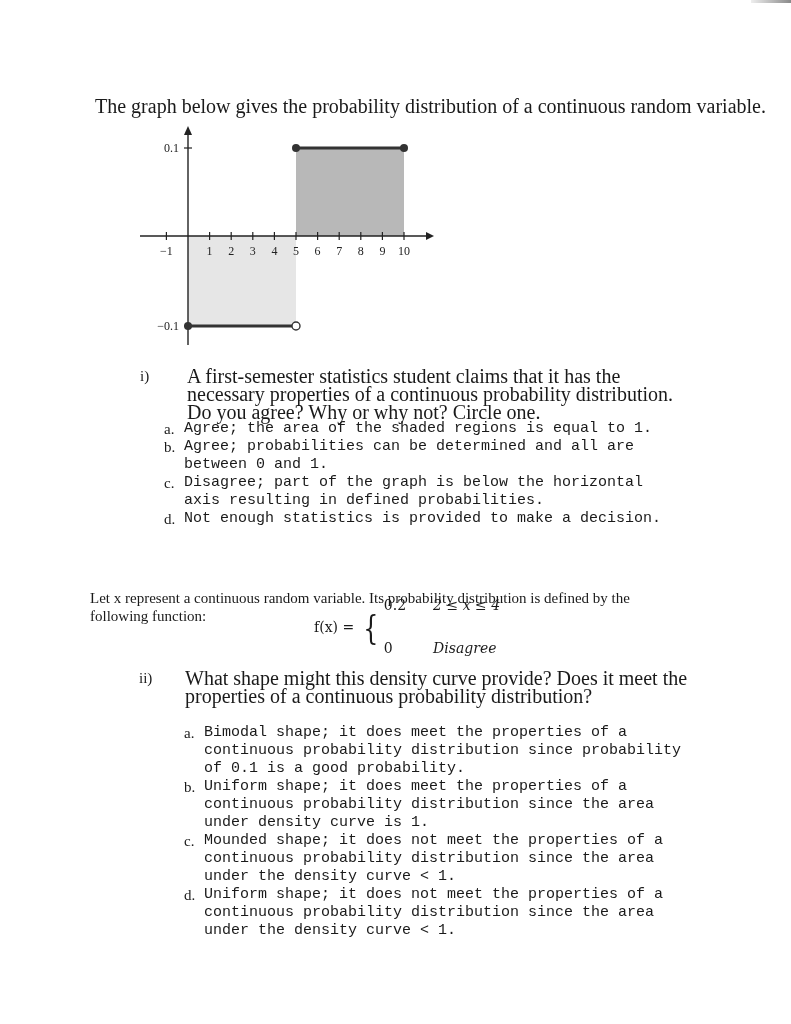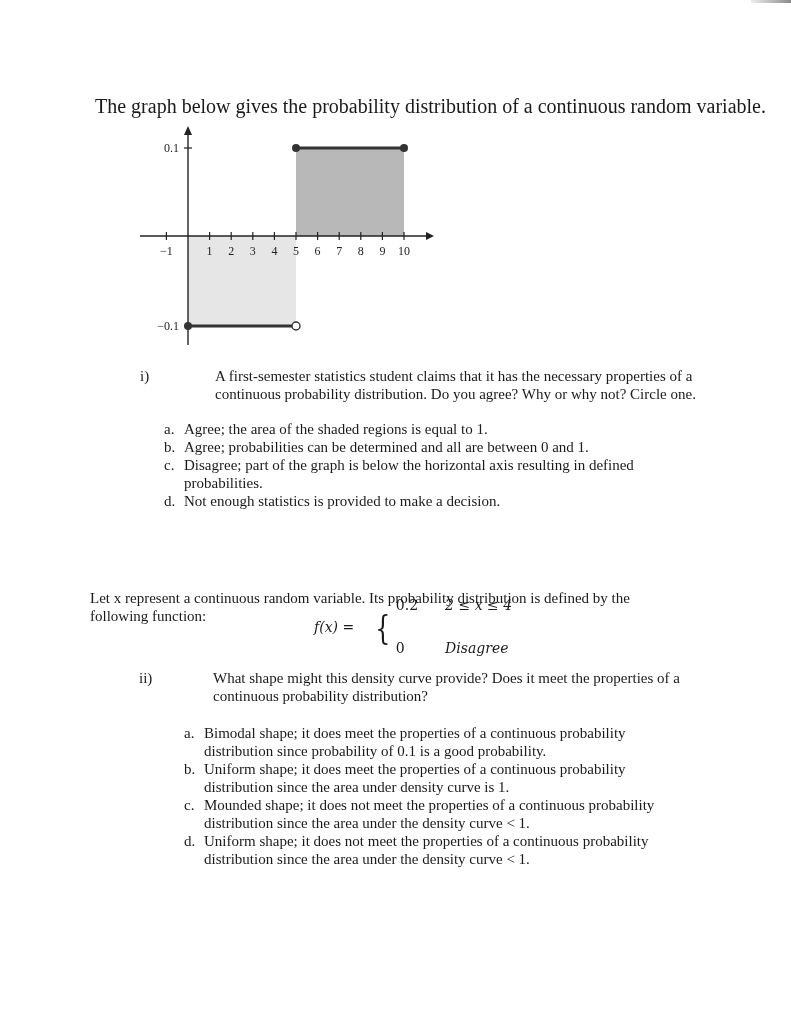--- a/index.html
+++ b/index.html
@@ -21,40 +21,40 @@
       font-size: 20px; line-height: 18px;
     }
     .graph {
       position: absolute; left: 130px; top: 125px;
       width: 320px; height: 225px;
     }
     .q-label {
       position: absolute; font-size: 15px; line-height: 18px;
     }
     .q-text {
-      position: absolute; font-size: 15px; line-height: 18px; margin-left: 28px;
+      position: absolute; font-size: 20px; line-height: 18px;
     }
     .options {
       position: absolute; font-size: 15px; line-height: 18px;
       margin: 0; padding: 0; list-style: none;
     }
     .options li { display: flex; }
     .options .opt-letter { width: 20px; flex: none; text-align: left; }
-    .options .opt-text { flex: 1; }
+    .options .opt-text { flex: 1; font-family: Liberation Mono, monospace; }
     .para2 {
       position: absolute; left: 90px; top: 589px; width: 580px;
       font-size: 15px; line-height: 18px;
     }
     .formula {
       position: absolute; left: 314px; top: 597px;
       font-family: "DejaVu Serif", serif;
       font-size: 14px;
       display: flex; align-items: center;
     }
-    .formula .fx { font-style: italic; margin-right: 16px; }
+    .formula .fx { margin-right: 4px; }
     .formula .brace { font-size: 34px; line-height: 34px; margin: 0 2px; font-weight: 200; transform: scaleX(0.7); }
     .formula .cases { display: grid; grid-template-columns: auto auto; column-gap: 14px; row-gap: 1px; gap: 27px; }
     .formula .cases .cond { font-style: italic; }
   </style>
 </head>
 <body>
 
 <div class="corner-mark"></div>
 
 <div class="intro">The graph below gives the probability distribution of a continuous random variable.</div>

